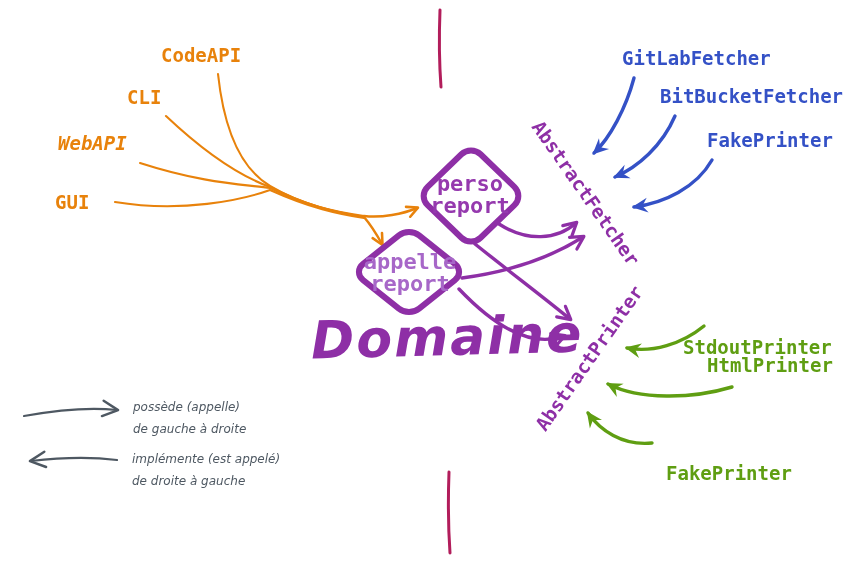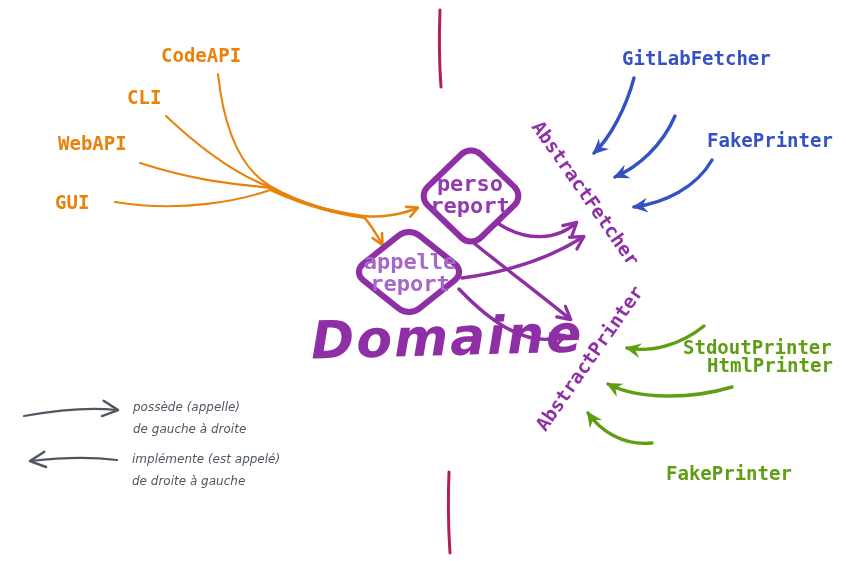--- a/index.html
+++ b/index.html
@@ -26,21 +26,21 @@
   .mk-blue{fill:var(--c-blue);stroke:none;}
   .mk-green{fill:var(--c-green);stroke:none;}
 
   .lbl{position:absolute;white-space:nowrap;font-weight:bold;font-size:19px;line-height:1;}
   .lbl-orange{color:var(--c-orange);}
   .lbl-blue{color:var(--c-blue);}
   .lbl-green{color:var(--c-green);}
 
   .pos-codeapi{left:149px;top:46px;}
   .pos-cli{left:115px;top:88px;}
-  .pos-webapi{left:46px;top:134px;}
+  .pos-webapi{left:46px;top:134px;font-style:italic;}
   .pos-gui{left:43px;top:193px;}
 
   .pos-gitlab{left:610px;top:49px;text-align:center;}
   .pos-bitbucket{left:648px;top:87px;}
   .pos-fakefetcher{left:695px;top:131px;}
 
   .pos-stdout{left:671px;top:302px;margin-top:36px;}
   .pos-html{left:695px;top:356px;}
   .pos-fakeprinter{left:654px;top:430px;margin-top:34px;}
 
@@ -130,20 +130,21 @@
     <span style="display:block">appelle</span>
     <span style="display:block">report</span>
   </div>
 
   <div class="domaine">Domaine</div>
 
   <div class="rotlbl pos-absfetcher">AbstractFetcher</div>
   <div class="rotlbl pos-absprinter">AbstractPrinter</div>
 
   <div class="lbl lbl-blue pos-gitlab">GitLabFetcher</div>
+  <div class="lbl lbl-blue pos-bitbucket">BitBucketFetcher</div>
   <div class="lbl lbl-blue pos-fakefetcher">FakePrinter</div>
 
   <div class="lbl lbl-green pos-stdout">StdoutPrinter</div>
   <div class="lbl lbl-green pos-html">HtmlPrinter</div>
   <div class="lbl lbl-green pos-fakeprinter">FakePrinter</div>
 
   <div class="legend-text pos-legend1">
     <span style="display:block">possède (appelle)</span>
     <span style="display:block">de gauche à droite</span>
   </div>

